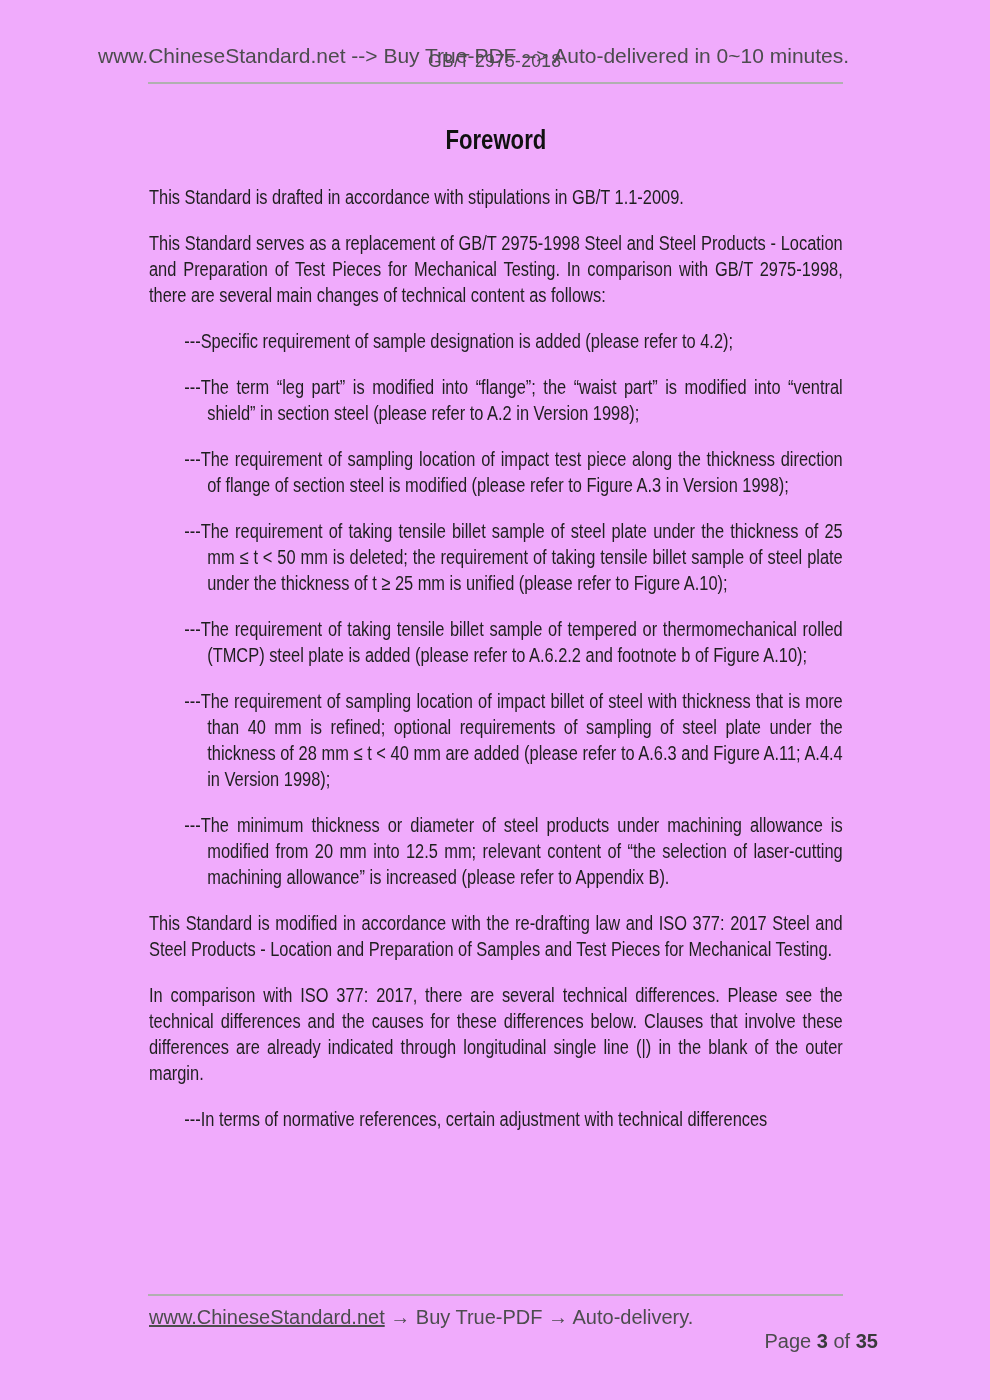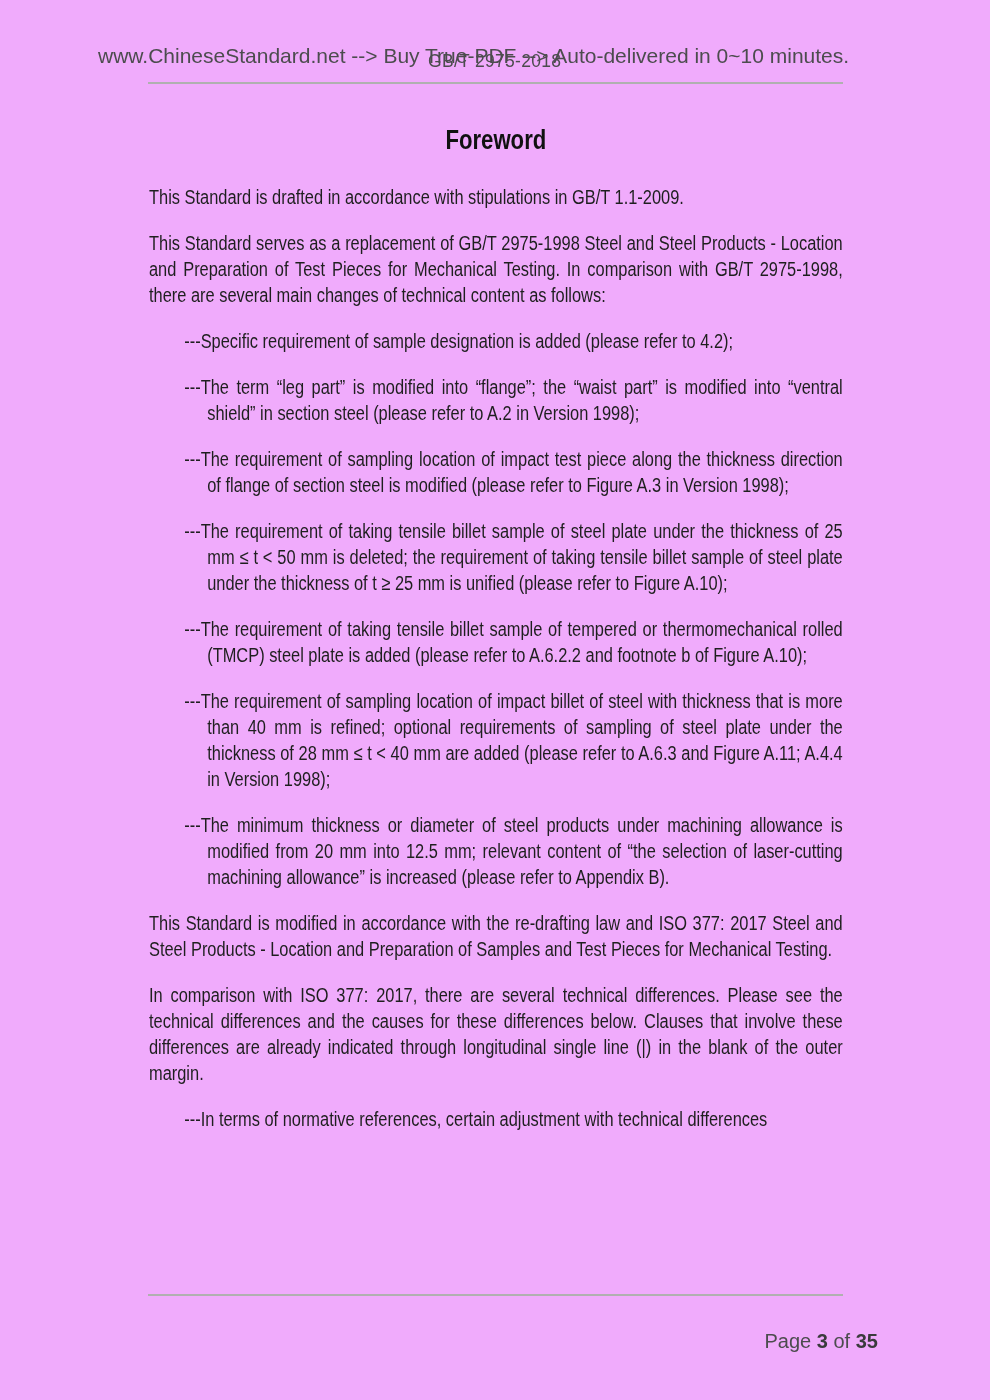--- a/index.html
+++ b/index.html
@@ -111,20 +111,23 @@
     <p class="block bullet">---The requirement of taking tensile billet sample of tempered or thermomechanical rolled (TMCP) steel plate is added (please refer to A.6.2.2 and footnote b of Figure A.10);</p>
     <p class="block bullet">---The requirement of sampling location of impact billet of steel with thickness that is more than 40 mm is refined; optional requirements of sampling of steel plate under the thickness of 28 mm ≤ t &lt; 40 mm are added (please refer to A.6.3 and Figure A.11; A.4.4 in Version 1998);</p>
     <p class="block bullet">---The minimum thickness or diameter of steel products under machining allowance is modified from 20 mm into 12.5 mm; relevant content of “the selection of laser-cutting machining allowance” is increased (please refer to Appendix B).</p>
     <p class="block">This Standard is modified in accordance with the re-drafting law and ISO 377: 2017 Steel and Steel Products - Location and Preparation of Samples and Test Pieces for Mechanical Testing.</p>
     <p class="block">In comparison with ISO 377: 2017, there are several technical differences. Please see the technical differences and the causes for these differences below. Clauses that involve these differences are already indicated through longitudinal single line (|) in the blank of the outer margin.</p>
     <p class="block bullet">---In terms of normative references, certain adjustment with technical differences</p>
   </div>
 
   <div class="rule rule-footer"></div>
 
+  <div class="footer-left">
+    <span class="site-link">www.ChineseStandard.net</span><span> → Buy True-PDF → Auto-delivery.</span>
+  </div>
 
   <div class="footer-right">
     <span>Page</span>
     <span class="num">3</span>
     <span>of</span>
     <span class="num">35</span>
   </div>
 
 </div>
 

